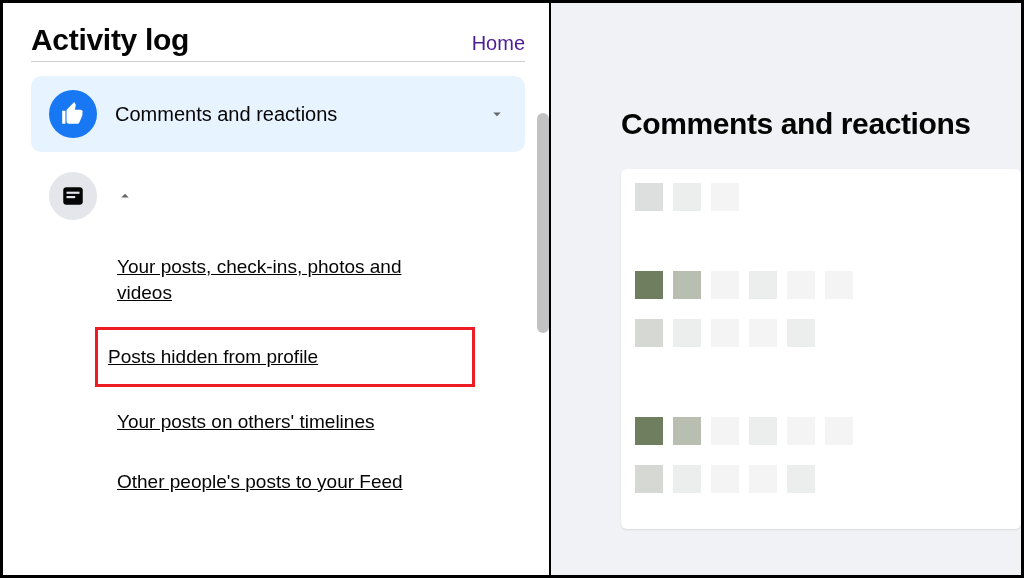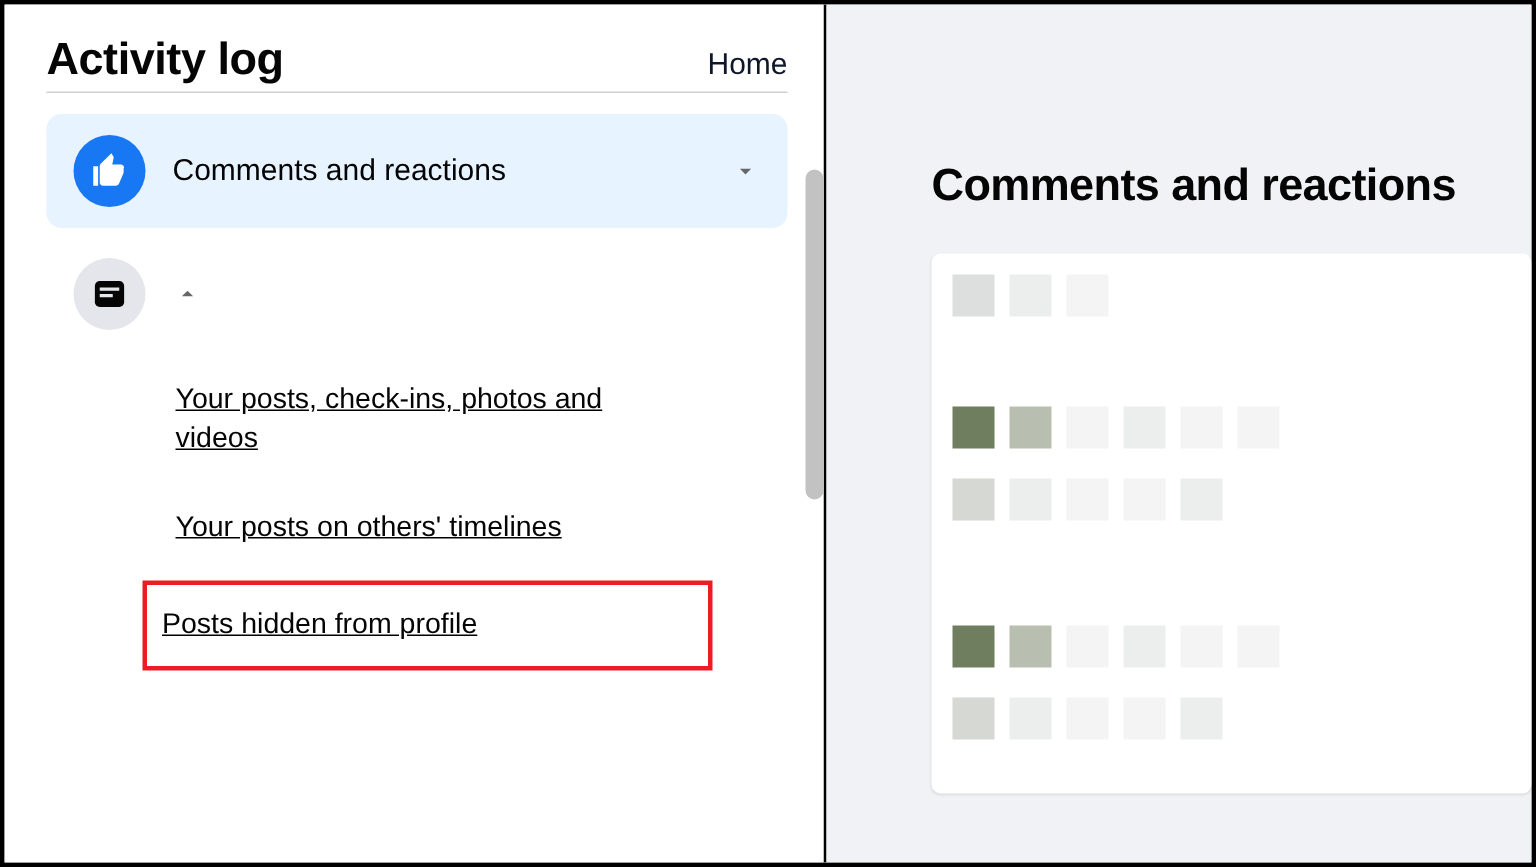--- a/index.html
+++ b/index.html
@@ -29,21 +29,21 @@
       border-bottom: 1px solid #ced0d4;
       padding-bottom: 4px;
     }
     .page-title {
       font-size: 30px;
       font-weight: 800;
       color: #050505;
       letter-spacing: -0.3px;
     }
     .home-link {
-      color: #0f172a;
+      color: #4c1d95;
       font-size: 20px;
       cursor: pointer;
     }
     .more-text {
       color: #65676b;
       font-size: 18px;
       margin-top: 6px;
     }
     .nav-list {
       margin-top: 14px;
@@ -202,22 +202,23 @@
       </div>
       <span class="chevron">
         <svg width="18" height="18" viewBox="0 0 24 24">
             <path fill="#65676b" d="M7 14l5-5 5 5z"></path>
           </svg>
       </span>
     </div>
 
     <div class="sub-list">
       <div class="sub-item">Your posts, check-ins, photos and videos</div>
+      <div class="sub-item highlighted">Posts hidden from profile</div>
       <div class="sub-item">Your posts on others' timelines</div>
-      <div class="sub-item highlighted">Posts hidden from profile</div>
+      <div class="sub-item">Other people's posts to your Feed</div>
     </div>
 
   </div>
 
   <div class="scrollbar-track">
     <div class="scrollbar-thumb"></div>
   </div>
 </div>
 
 <div class="divider"></div>

